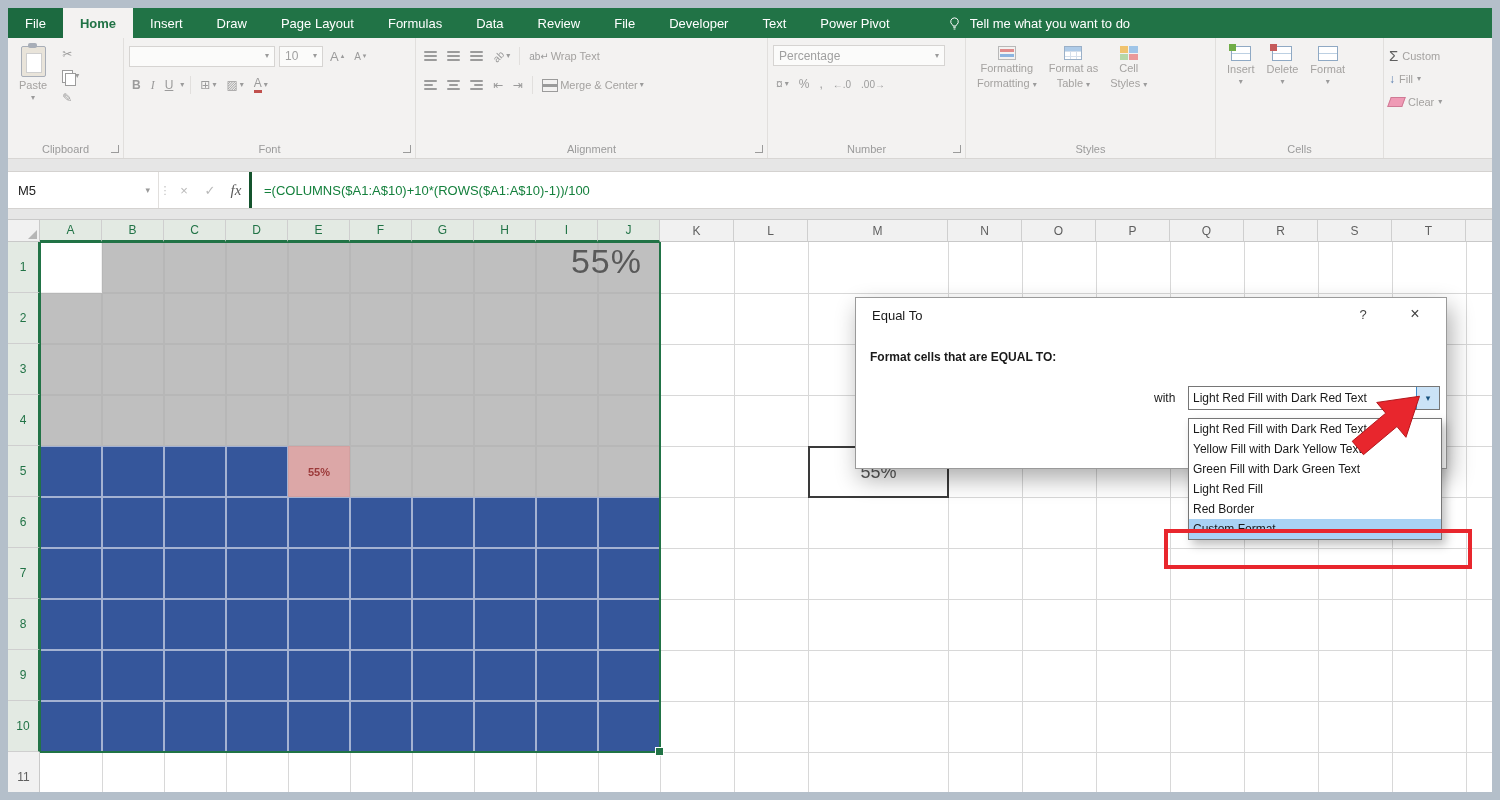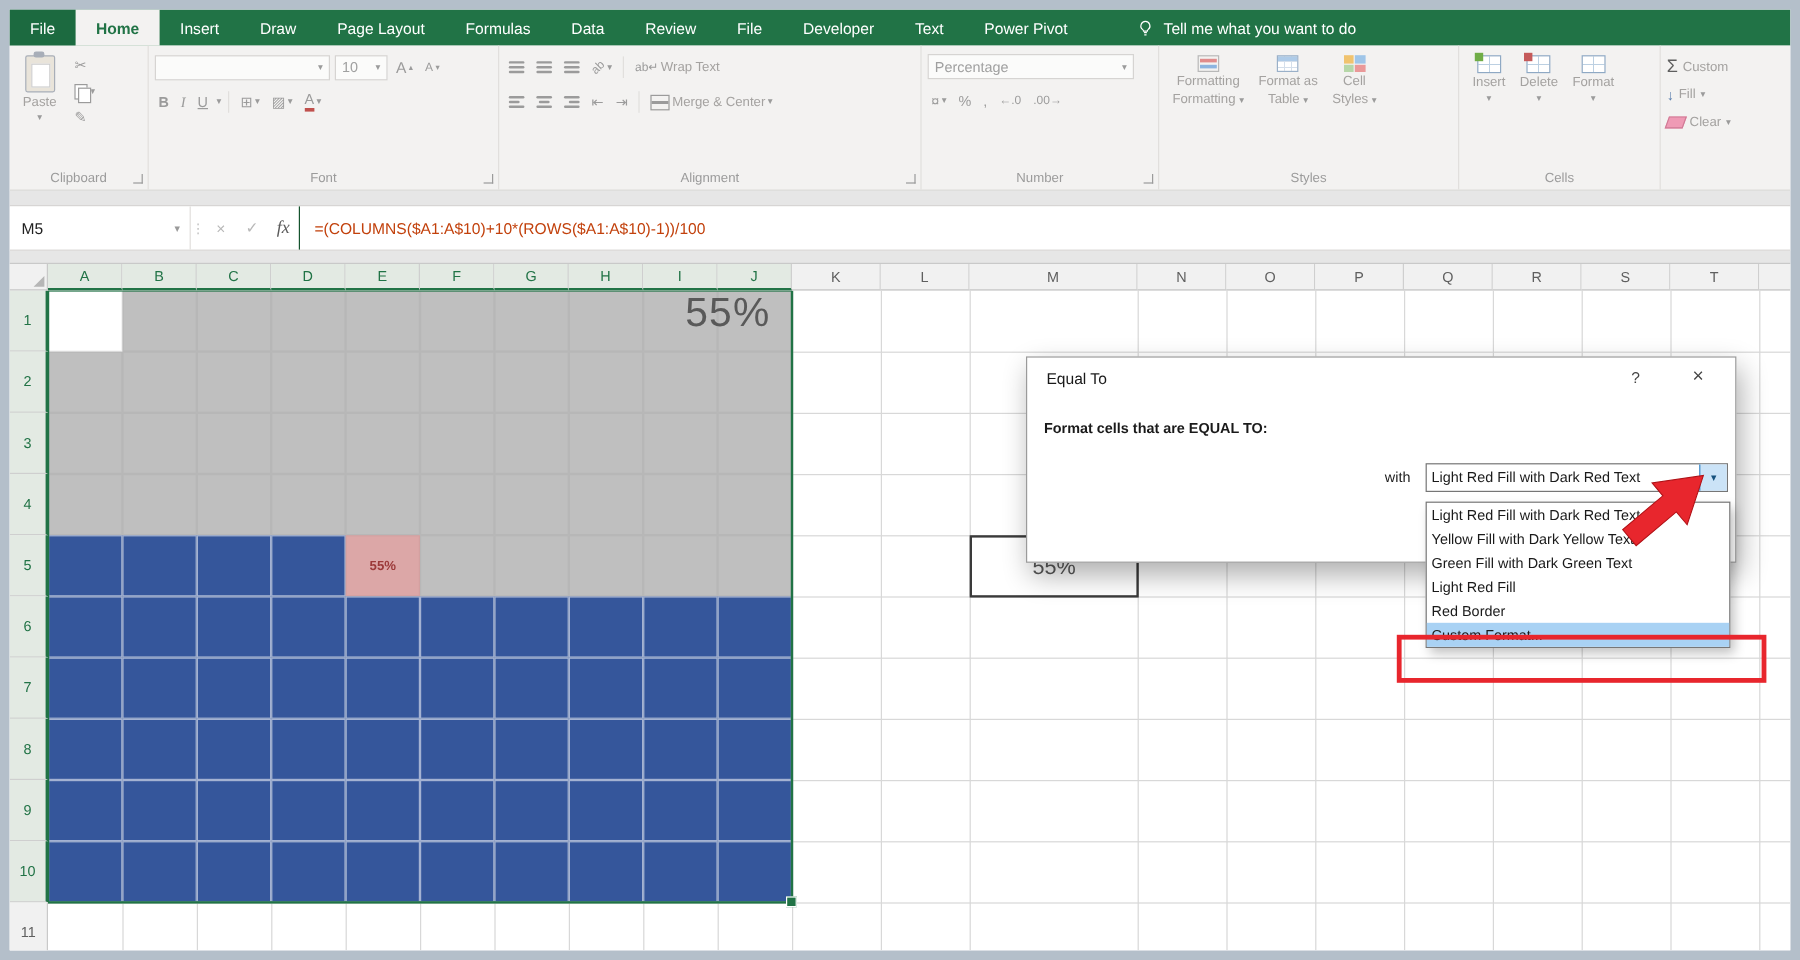--- a/index.html
+++ b/index.html
@@ -84,21 +84,21 @@
 
   
   .fgap{height:12px;background:#e6e6e6;border-bottom:1px solid #d4d2d0;flex:0 0 auto}
   .fgap2{height:10px;background:#e6e6e6;border-bottom:1px solid #c9c9c9;flex:0 0 auto}
   .formulabar{height:36px;background:#fff;border-bottom:1px solid #d4d2d0;display:flex;align-items:stretch;font-size:13px;flex:0 0 auto}
   .namebox{width:140px;display:flex;align-items:center;padding-left:10px;color:#222;border-right:1px solid #e1dfdd}
   .nb-arrow{margin-left:auto;margin-right:8px;color:#9a9a9a;font-size:9px}
   .fdots{width:12px;display:flex;align-items:center;justify-content:center;color:#c0c0c0;font-size:11px}
   .fbtn{width:26px;display:flex;align-items:center;justify-content:center;color:#b8b8b8;font-size:13px}
   .fbtn.fx{color:#5a5a5a;font-style:italic;font-family:"Liberation Serif",serif;font-size:15px}
-  .fformula{flex:1;display:flex;align-items:center;padding-left:12px;border-left:1px solid #14532d;color:#c2410c;white-space:nowrap;overflow:hidden}
+  .fformula{flex:1;display:flex;align-items:center;padding-left:12px;border-left:3px solid #14532d;color:#15803d;white-space:nowrap;overflow:hidden}
 
   
   .sheet{position:relative;flex:1 1 auto;overflow:hidden;background:#fff}
   .headrow{position:absolute;left:0;top:0;right:0;height:22px;background:#f1f1f1;border-bottom:1px solid #c9c9c9;box-sizing:border-box;z-index:4}
   .rowhdrcol{position:absolute;left:0;top:22px;bottom:0;width:32px;background:#f1f1f1;border-right:1px solid #c9c9c9;box-sizing:border-box;z-index:4}
   .corner{position:absolute;left:0;top:0;width:32px;height:22px;border-right:1px solid #c9c9c9;border-bottom:1px solid #c9c9c9;box-sizing:border-box;z-index:6;background:#f1f1f1}
   .corner .tri{position:absolute;right:2px;bottom:2px;width:0;height:0;border-left:9px solid transparent;border-bottom:9px solid #b6b6b6}
   .colhead{position:absolute;top:0;height:22px;box-sizing:border-box;display:flex;align-items:center;justify-content:center;
            font-size:12px;color:#5f5f5f;border-right:1px solid #cfcfcf;border-bottom:1px solid #c9c9c9;background:#f1f1f1;z-index:5}
   .colhead.sel{background:#e3eae3;color:var(--green);border-bottom:2px solid var(--green)}

